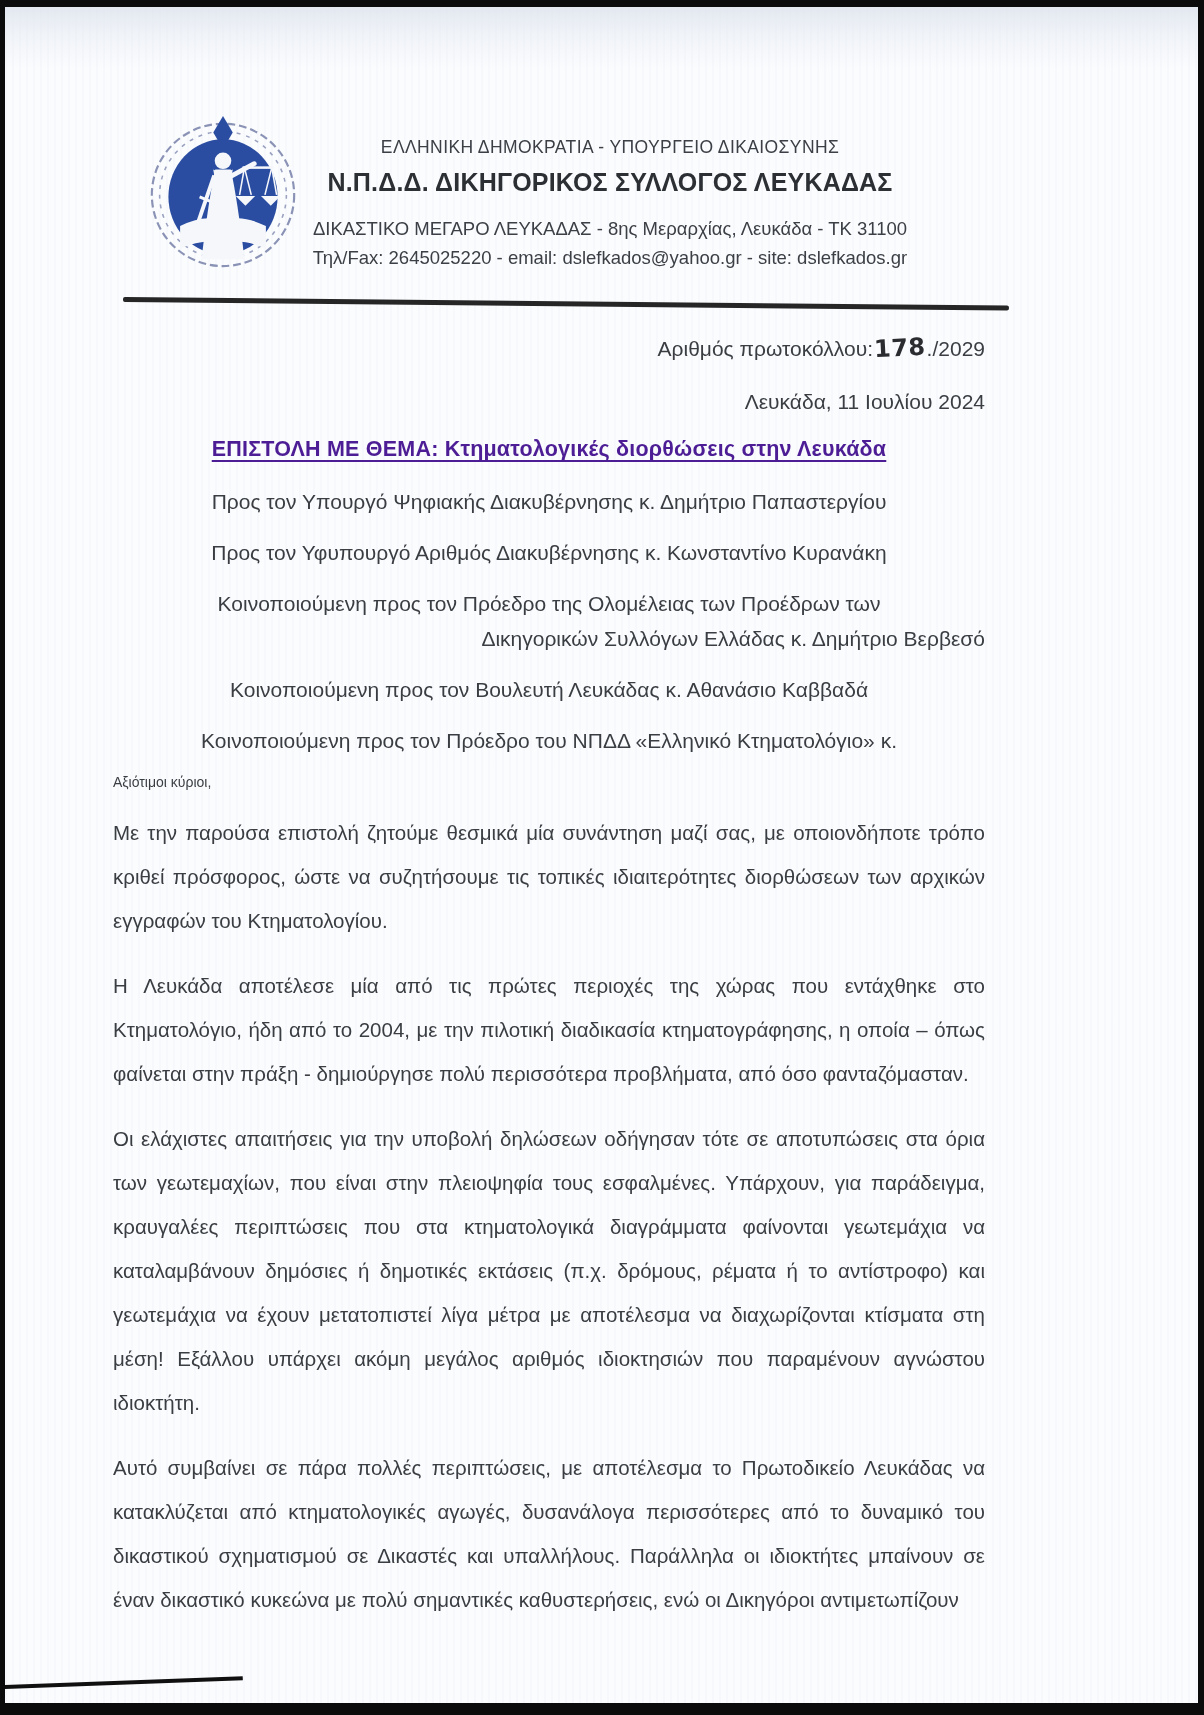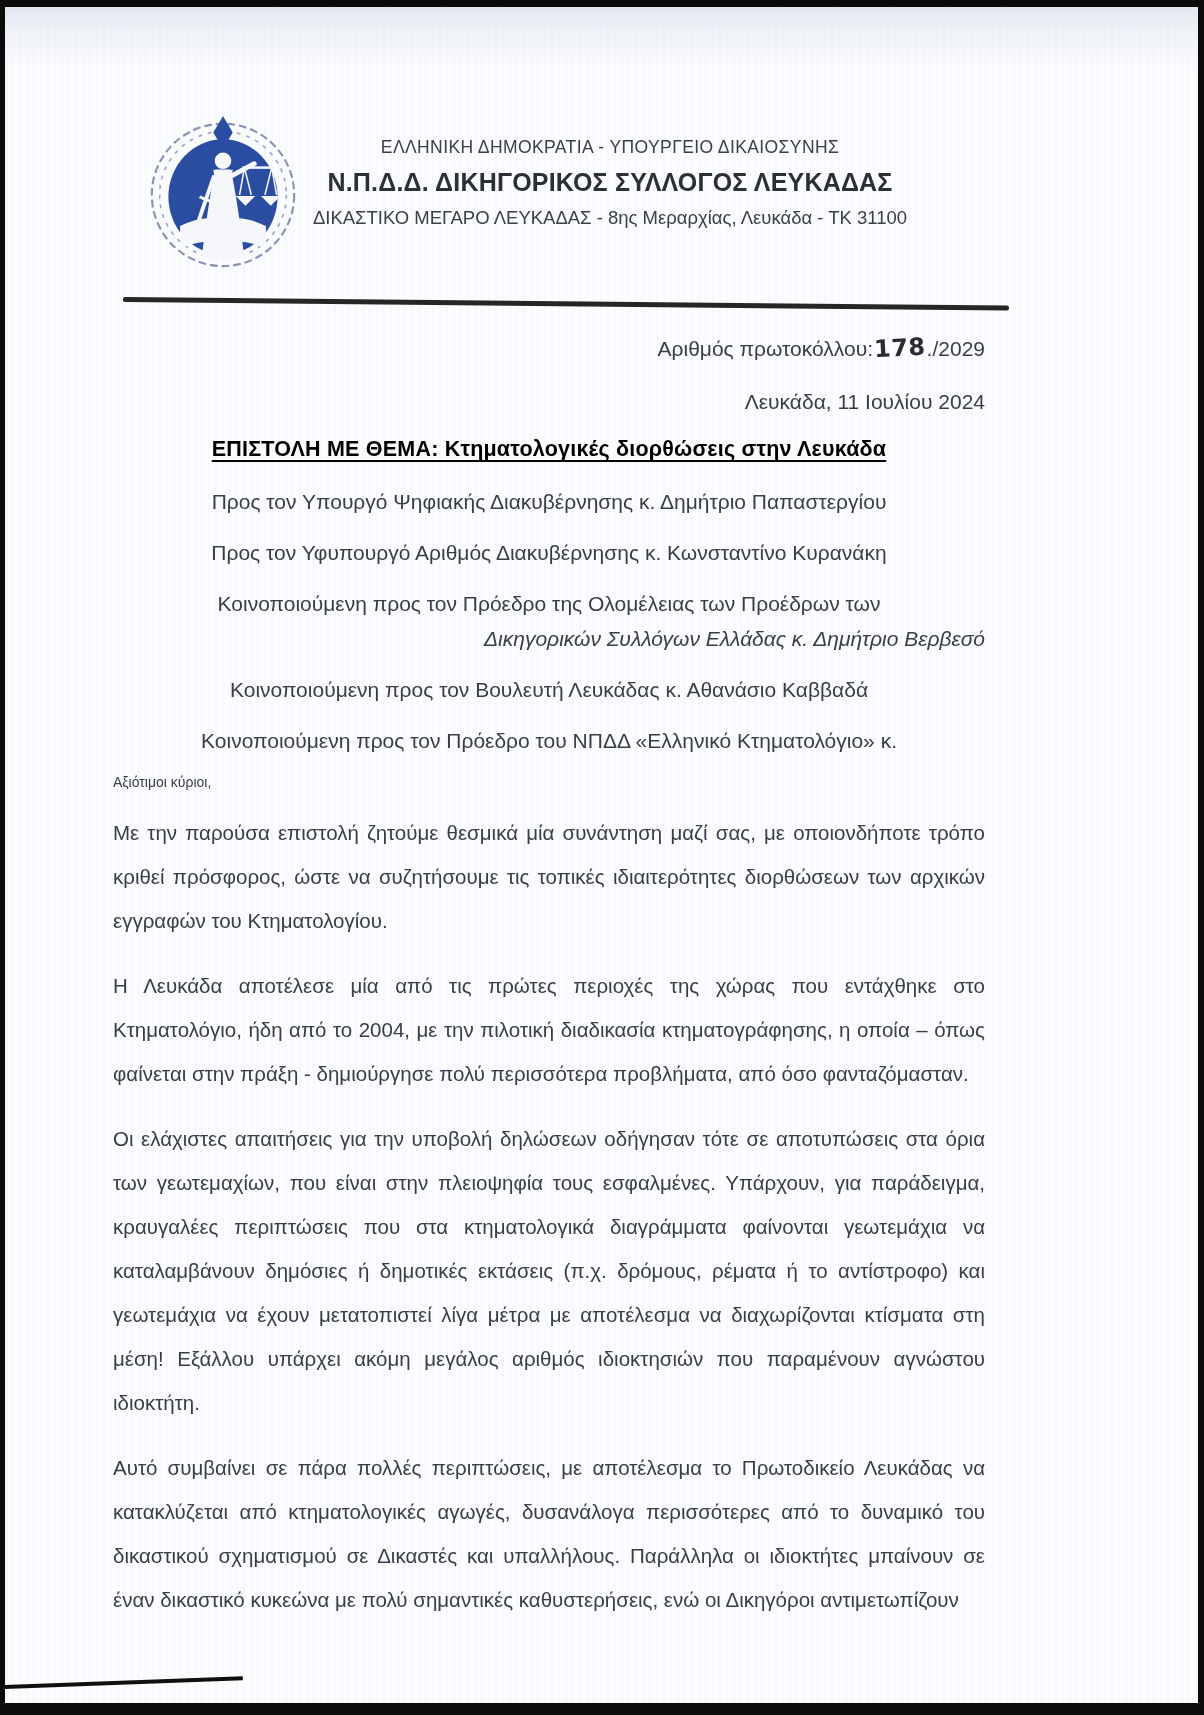--- a/index.html
+++ b/index.html
@@ -50,21 +50,21 @@
   .head-line1{
     font-size:17.5px;
     letter-spacing:0.4px;
     margin-bottom:10px;
   }
   .head-org{
     font-size:25px;
     font-weight:700;
     color:#2c2f33;
     letter-spacing:0.2px;
-    margin-bottom:10px;
+    margin-bottom:21px;
   }
   .head-address{
     font-size:18.5px;
     margin-bottom:7px;
   }
   .head-contact{
     font-size:18.5px;
   }
   
   .rule{
@@ -97,36 +97,36 @@
     margin-top:28px;
     text-align:right;
     font-size:21px;
   }
   
   .subject{
     margin-top:23px;
     text-align:center;
     font-size:21.5px;
     font-weight:700;
-    color:#000000;
+    color:#4c1d95;
     text-decoration:underline;
     text-underline-offset:4px;
     text-decoration-thickness:1.8px;
     letter-spacing:0.2px;
   }
   
   .recipients{margin-top:22px;}
   .recipient{
     font-size:21px;
     line-height:35px;
     margin-bottom:16px;
     color:#3a3e43;
   }
   .r-center{text-align:center;}
-  .r-right{text-align:right;font-style:italic;}
+  .r-right{text-align:right;}
   
   .salutation{
     margin-top:14px;
     font-size:14px;
   }
   .body-text p{
     margin:21px 0 0 0;
     font-size:20.5px;
     line-height:44px;
     text-align:justify;
@@ -181,20 +181,21 @@
           <line x1="130" y1="56" x2="123" y2="84" stroke="#f5f7fb" stroke-width="1.6"></line>
           <line x1="130" y1="56" x2="135" y2="84" stroke="#f5f7fb" stroke-width="1.6"></line>
           <path d="M93 85 L113 85 L103 95 Z" fill="#f5f7fb"></path>
           <path d="M119 85 L139 85 L129 95 Z" fill="#f5f7fb"></path>
         </svg>
       </div>
       <div class="head-text">
         <div class="head-line1">ΕΛΛΗΝΙΚΗ ΔΗΜΟΚΡΑΤΙΑ - ΥΠΟΥΡΓΕΙΟ ΔΙΚΑΙΟΣΥΝΗΣ</div>
         <div class="head-org">Ν.Π.Δ.Δ. ΔΙΚΗΓΟΡΙΚΟΣ ΣΥΛΛΟΓΟΣ ΛΕΥΚΑΔΑΣ</div>
         <div class="head-address">ΔΙΚΑΣΤΙΚΟ ΜΕΓΑΡΟ ΛΕΥΚΑΔΑΣ - 8ης Μεραρχίας, Λευκάδα - ΤΚ 31100</div>
+        <div class="head-contact">Τηλ/Fax: 2645025220  - email: dslefkados@yahoo.gr - site: dslefkados.gr</div>
       </div>
     </header>
 
     <div class="rule"></div>
 
     <div class="protocol-line"><span>Αριθμός πρωτοκόλλου:</span><span class="handwritten">178</span><span>./2029</span></div>
 
     <div class="dateline">Λευκάδα, 11 Ιουλίου 2024</div>
 
     <div class="subject">ΕΠΙΣΤΟΛΗ ΜΕ ΘΕΜΑ: Κτηματολογικές διορθώσεις στην Λευκάδα</div>

